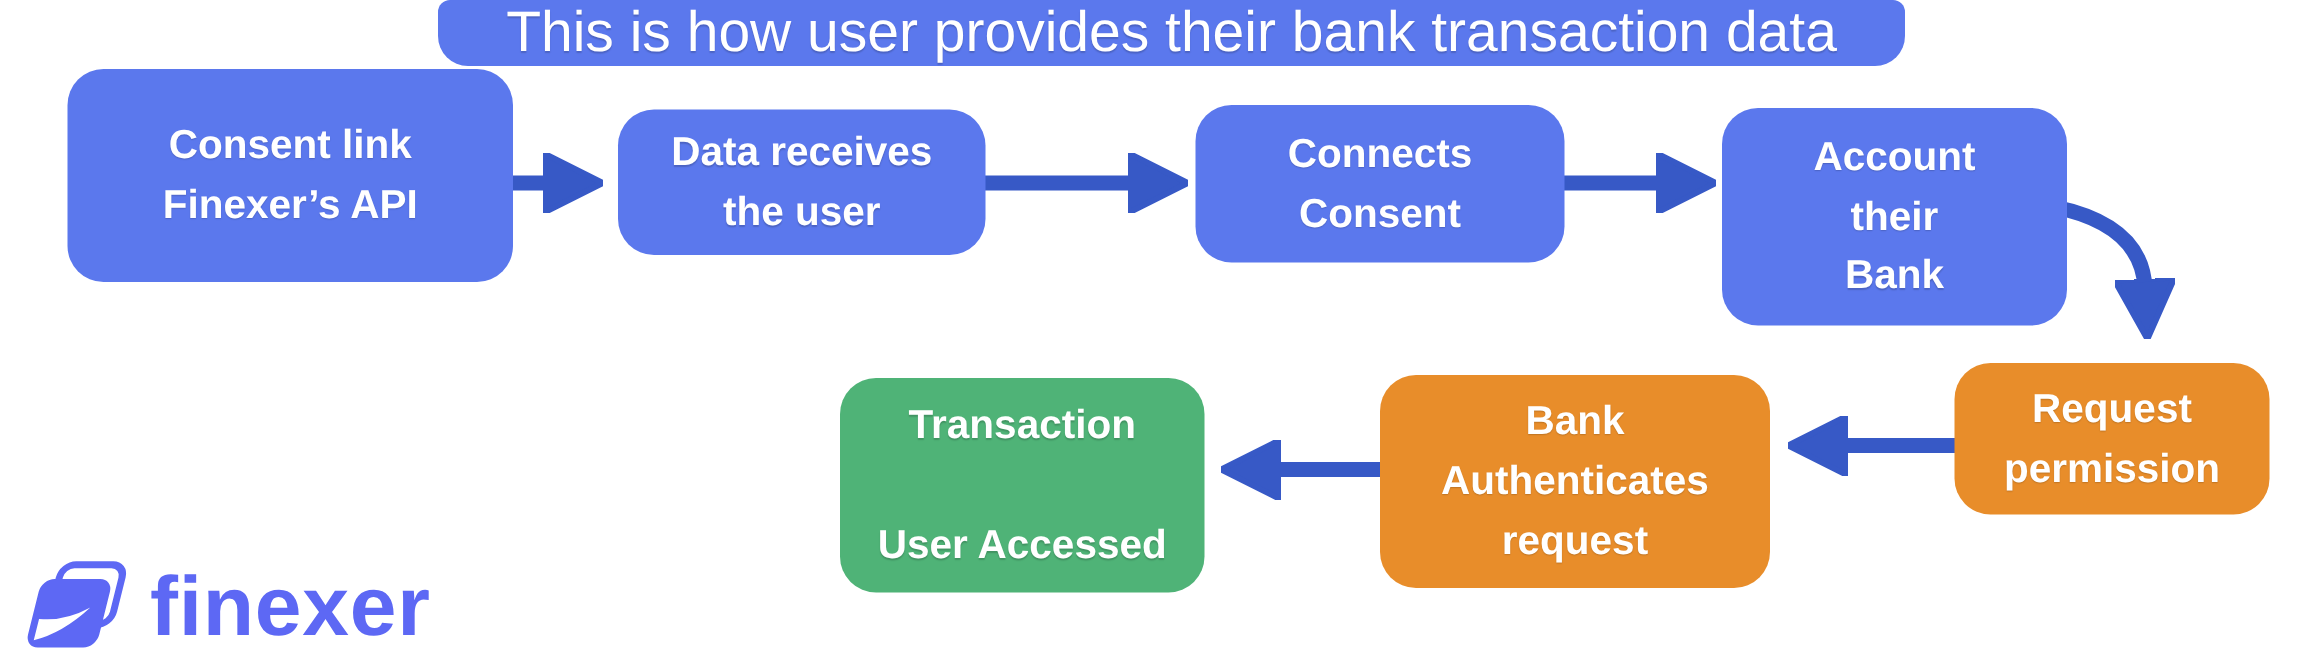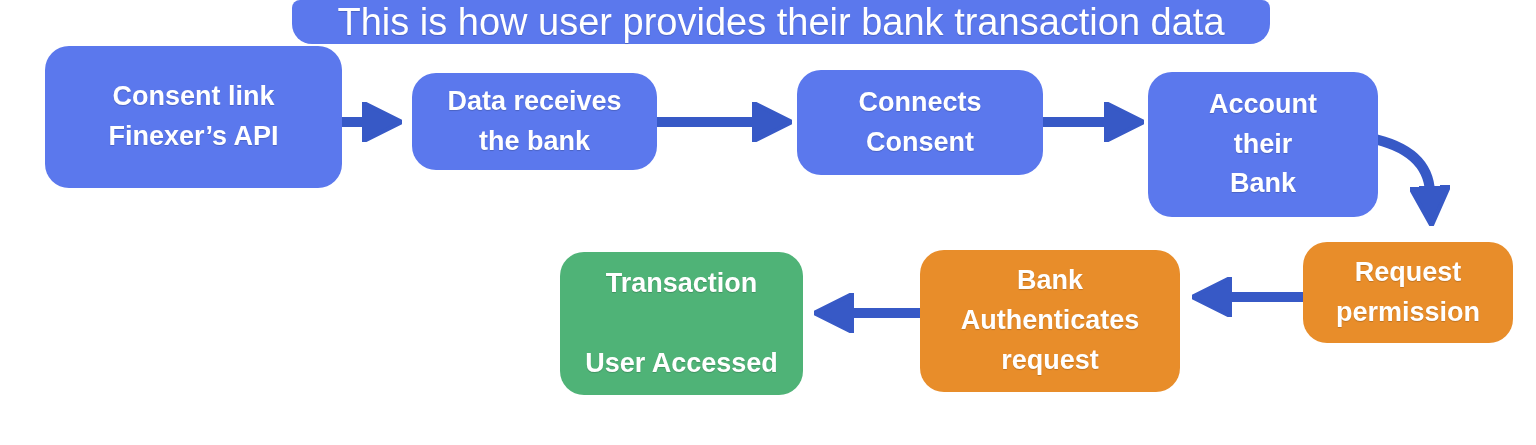--- a/index.html
+++ b/index.html
@@ -85,21 +85,21 @@
     <span>This is how user provides their bank transaction data</span>
   </div>
 
   <div class="node blue" id="n0">
     <span>Consent link</span>
     <span>Finexer’s API</span>
   </div>
 
   <div class="node blue" id="n1">
     <span>Data receives</span>
-    <span>the bank</span>
+    <span>the user</span>
   </div>
 
   <div class="node blue" id="n2">
     <span>Connects</span>
     <span>Consent</span>
   </div>
 
   <div class="node blue" id="n3">
     <span>Account</span>
     <span>their</span>
@@ -115,14 +115,26 @@
     <span>Bank</span>
     <span>Authenticates</span>
     <span>request</span>
   </div>
 
   <div class="node green" id="n6">
     <span>Transaction</span>
     <span>User Accessed</span>
   </div>
 
+  <div class="logo">
+    <span>
+      <svg width="76" height="66" viewBox="0 0 80 68" xmlns="http://www.w3.org/2000/svg">
+        <g transform="translate(18,1) skewX(-14)">
+          <rect x="14" y="3" width="44" height="42" rx="9" fill="none" stroke="#5d68f4" stroke-width="5"></rect>
+          <rect x="2" y="13" width="50" height="48" rx="9" fill="#5d68f4"></rect>
+          <path d="M7 56 Q26 51 41 33 Q25 43 7 41 Z" fill="#ffffff"></path>
+        </g>
+      </svg>
+    </span>
+    <span class="logo-text">finexer</span>
+  </div>
 
 </div>
 
 </body></html>

